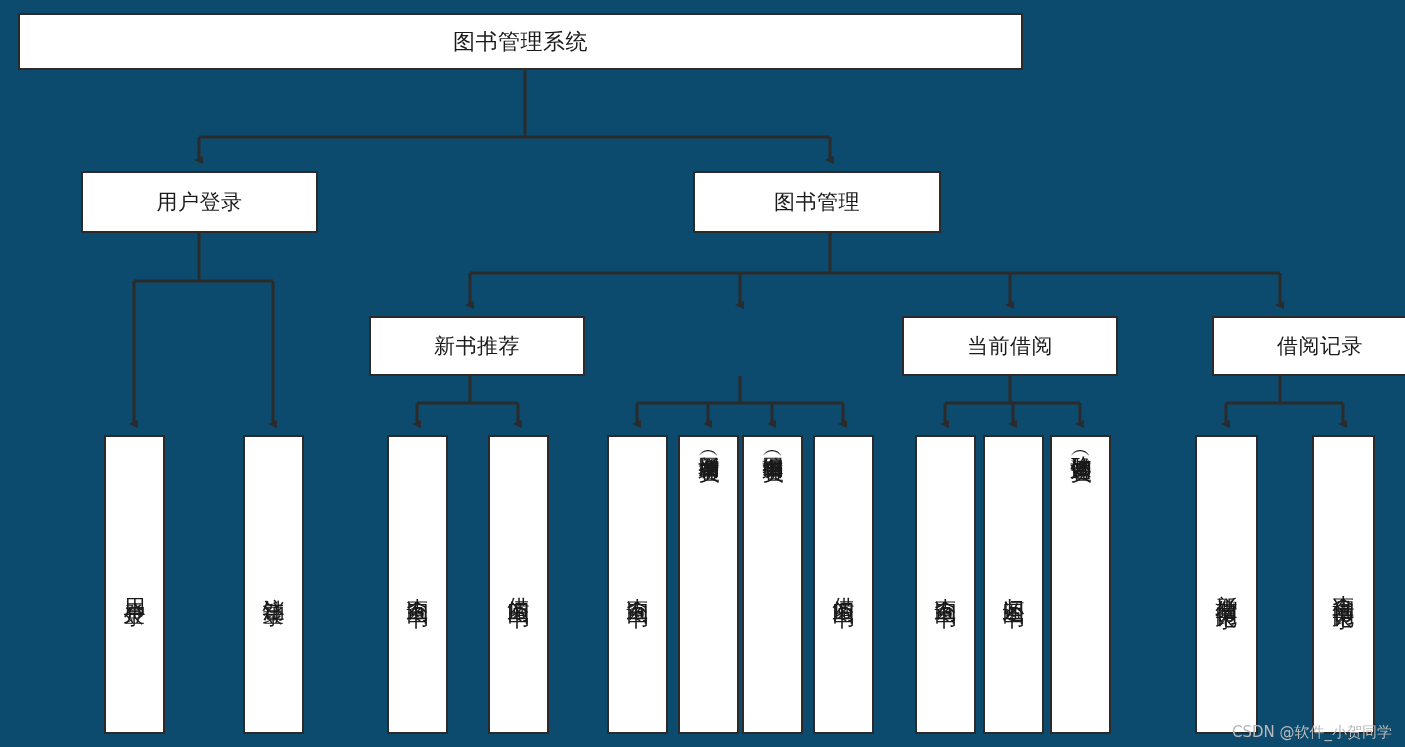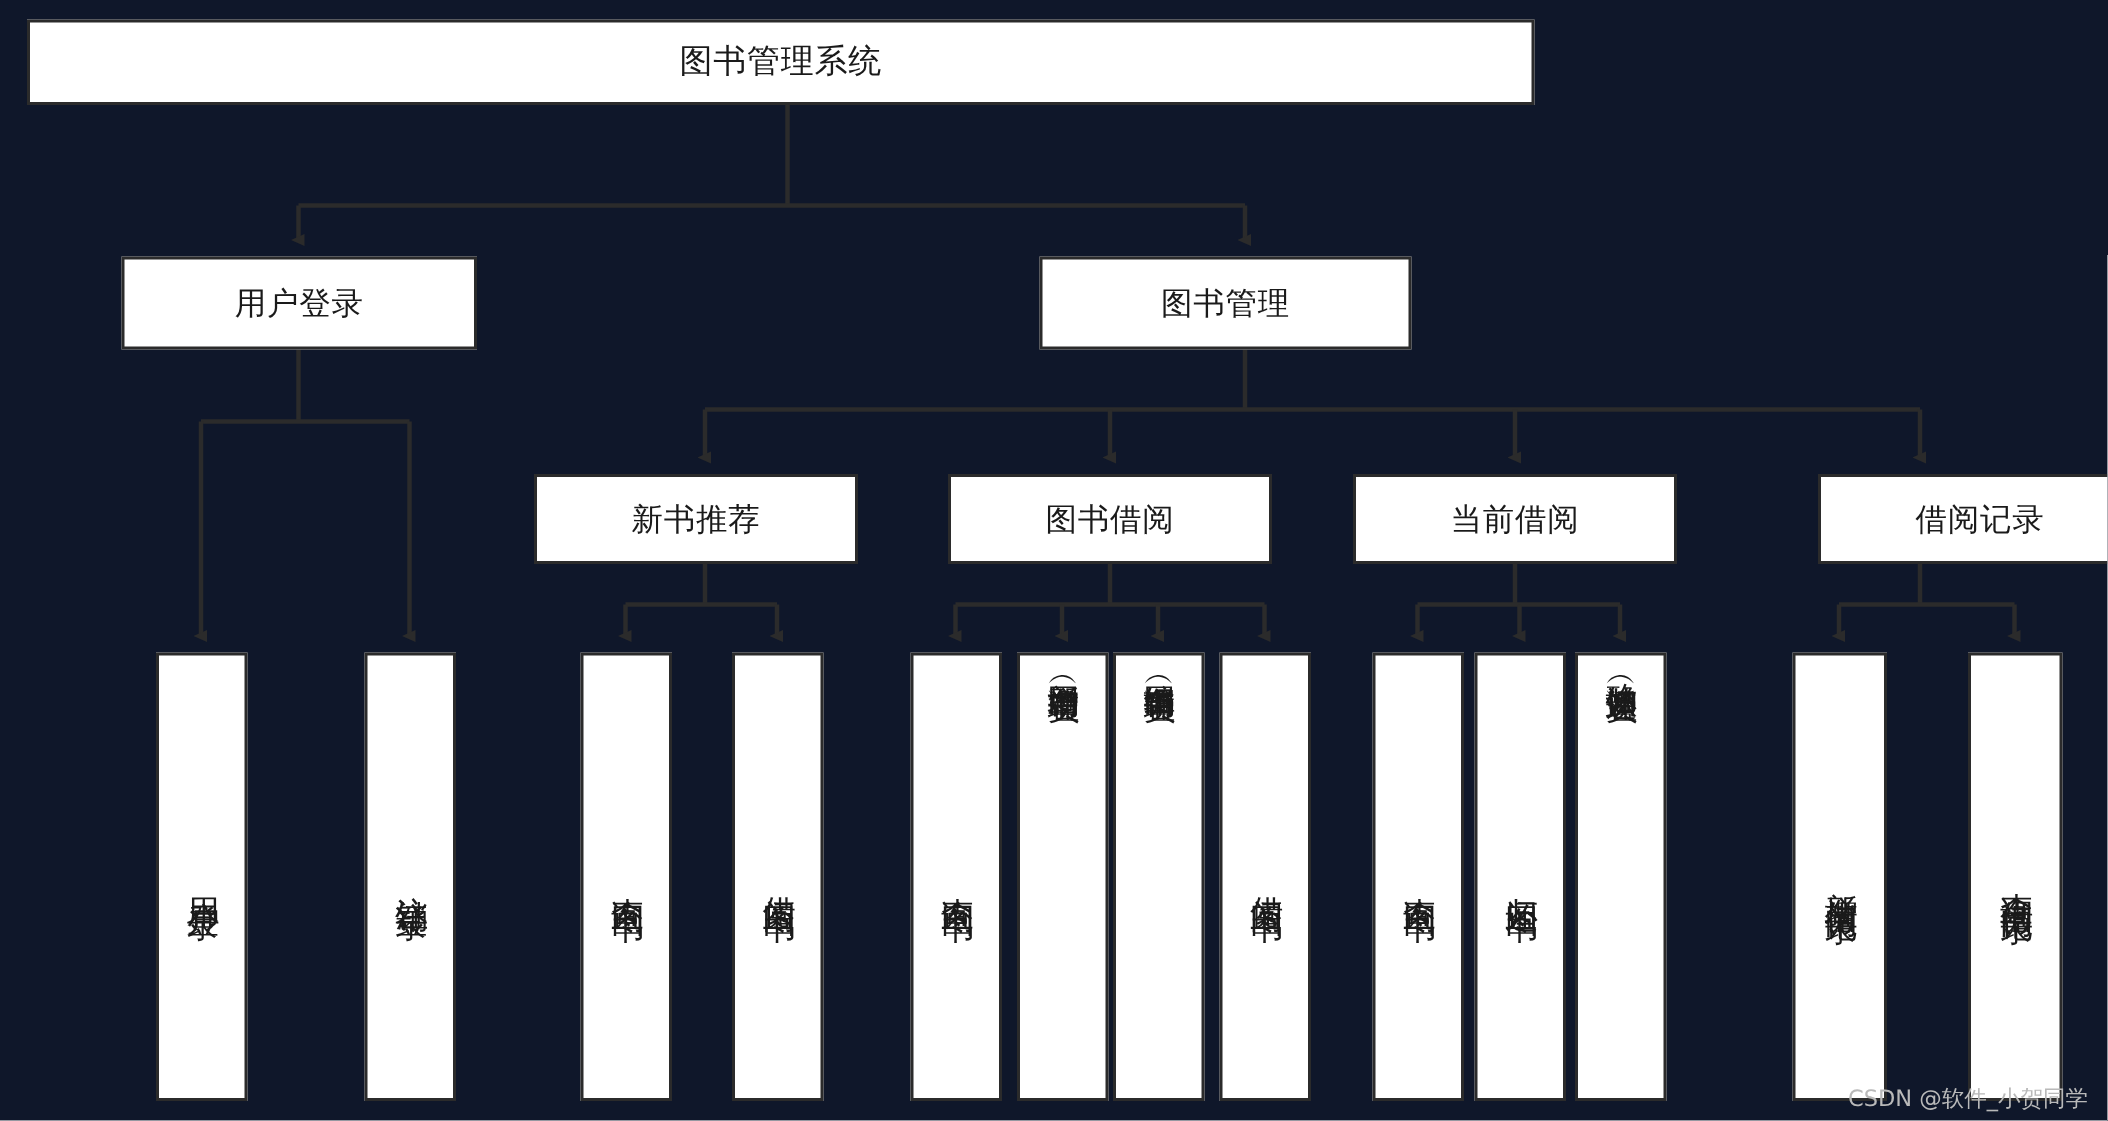--- a/index.html
+++ b/index.html
@@ -8,21 +8,21 @@
     padding: 0;
     background: #ffffff;
   }
   body {
     font-family: "DejaVu Sans", "Liberation Sans", sans-serif;
   }
   #diagram-root {
     position: relative;
     width: 1405px;
     height: 747px;
-    background: #0f172a;
+    background: #0c4a6e;
     overflow: hidden;
   }
   #diagram-svg {
     position: absolute;
     left: 0;
     top: 0;
     width: 1405px;
     height: 747px;
   }
   .node {
@@ -135,25 +135,22 @@
     <span class="node-label">图书管理系统</span>
   </div>
 
   <div class="node h" style="left:81px; top:171px; width:237px; height:62px;">
     <span class="node-label">用户登录</span>
   </div>
   <div class="node h" style="left:693px; top:171px; width:248px; height:62px;">
     <span class="node-label">图书管理</span>
   </div>
 
-  <div class="node h" style="left:356px; top:316px; width:216px; height:60px;">
+  <div class="node h" style="left:369px; top:316px; width:216px; height:60px;">
     <span class="node-label">新书推荐</span>
-  </div>
-  <div class="node h" style="left:632px; top:316px; width:216px; height:60px;">
-    <span class="node-label">图书借阅</span>
   </div>
   <div class="node h" style="left:902px; top:316px; width:216px; height:60px;justify-content:center;">
     <span class="node-label">当前借阅</span>
   </div>
   <div class="node h" style="left:1172px; top:316px; width:216px; height:60px;margin-left:40px;">
     <span class="node-label">借阅记录</span>
   </div>
 
   <div class="node v" style="left:104px; top:435px; width:61px; height:299px; justify-content:center; align-items:center;">
     <span class="node-label">用户登录</span>

